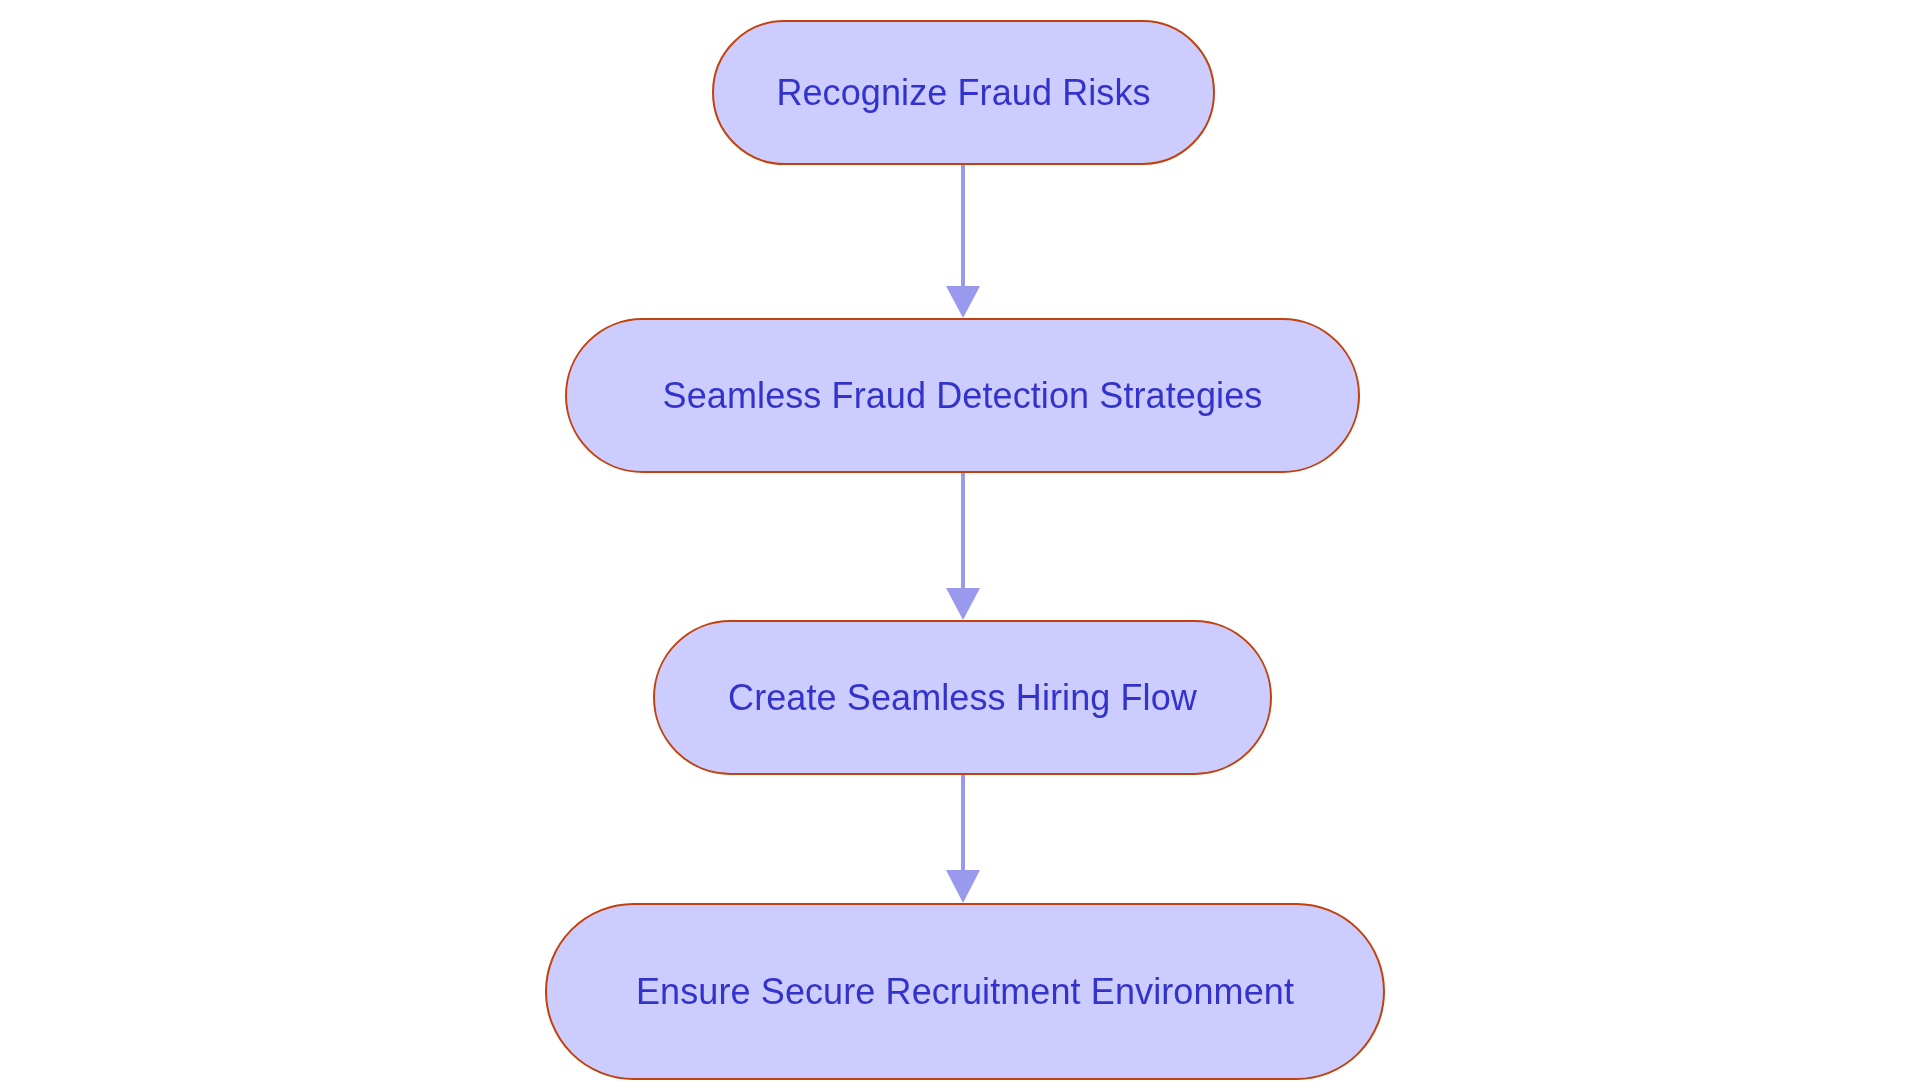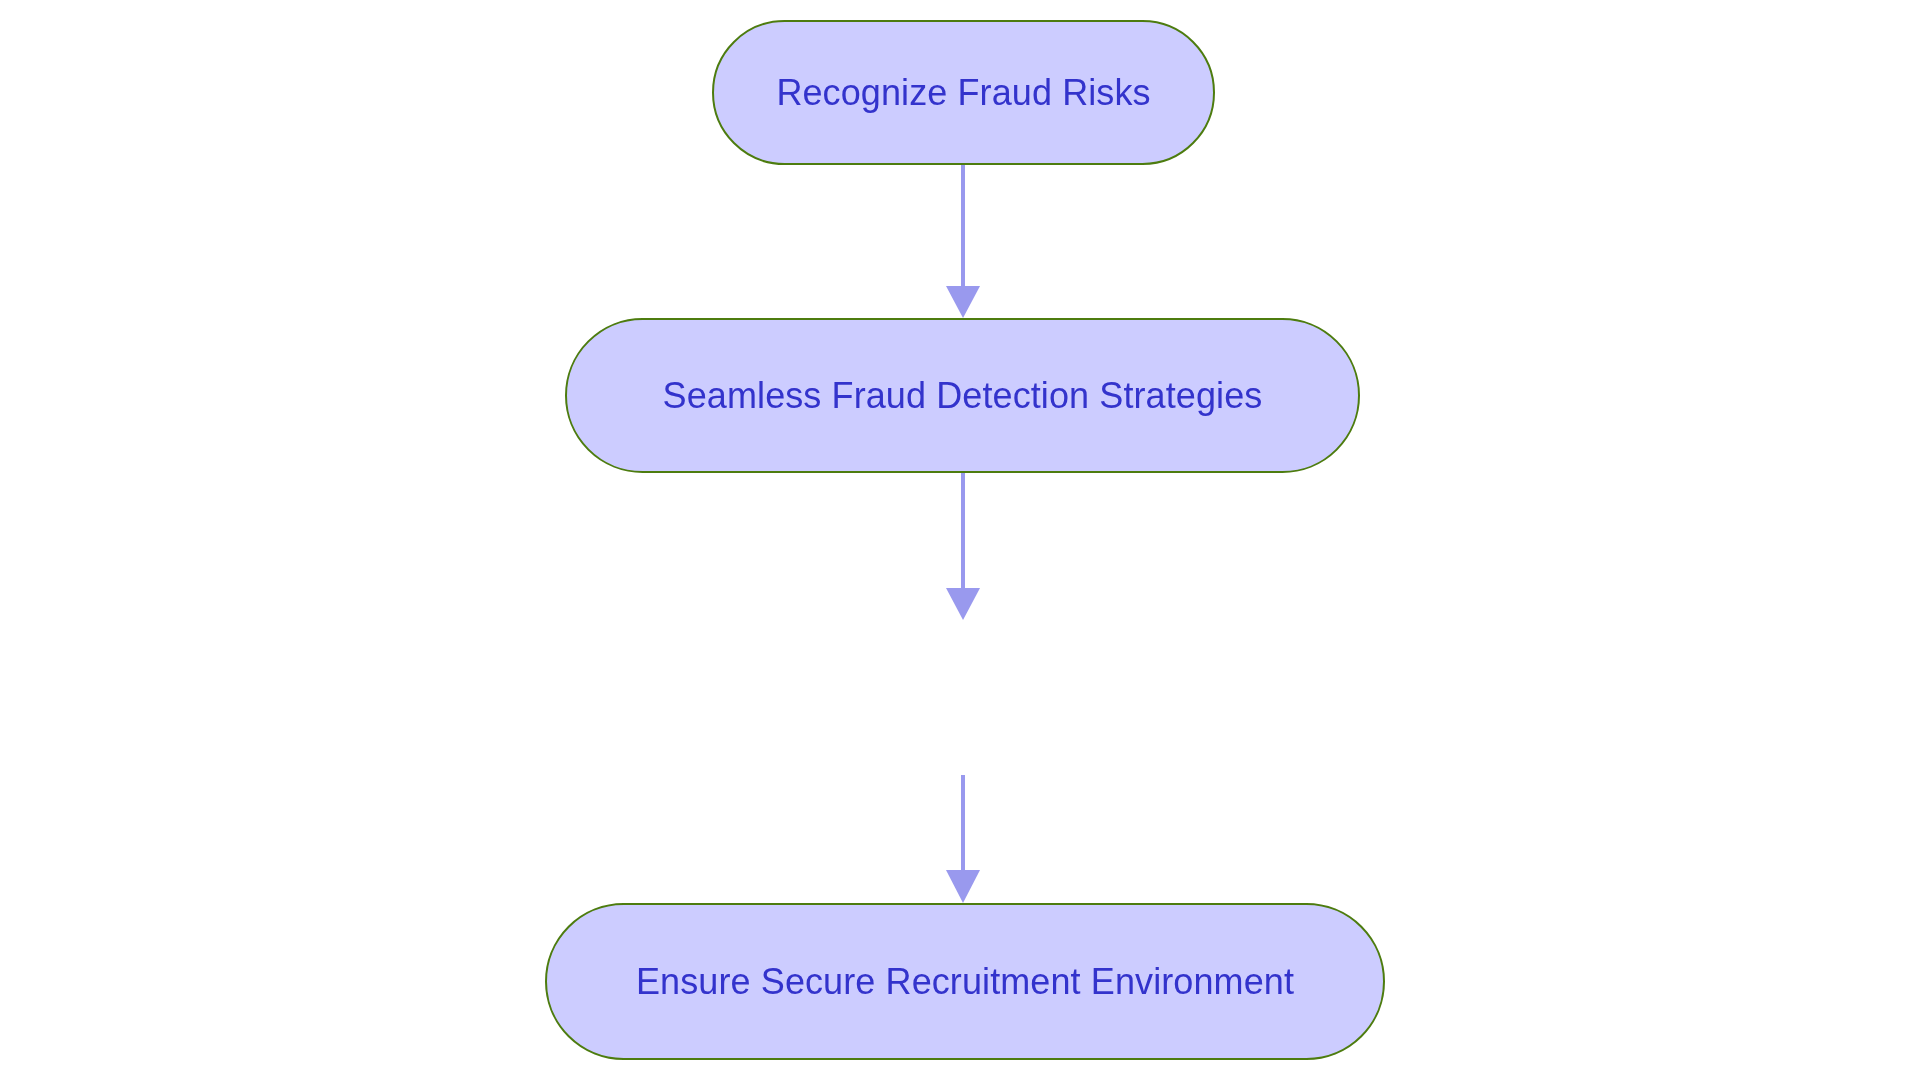--- a/index.html
+++ b/index.html
@@ -23,41 +23,41 @@
   }
 
   
   .node {
     position: absolute;
     box-sizing: border-box;
     display: flex;
     align-items: center;
     justify-content: center;
     background: #ccccff;
-    border: 2px solid #4d7c0f;
+    border: 2px solid #c2410c;
     border-radius: 999px;
     text-align: center;
     white-space: nowrap;
   }
   .node-label {
     font-family: "Liberation Sans", sans-serif;
     font-size: 36px;
     font-weight: 400;
     line-height: 1.15;
     color: #3333cc;
     letter-spacing: 0.1px;
     padding: 0 28px;
     user-select: none;
   }
 
   
   #node-0 { left: 712px; top: 20px;  width: 503px; height: 145px; }
   #node-1 { left: 565px; top: 318px; width: 795px; height: 155px; }
   #node-2 { left: 653px; top: 620px; width: 619px; height: 155px; }
-  #node-3 { left: 545px; top: 903px; width: 840px; height: 157px; }
+  #node-3 { left: 545px; top: 903px; width: 840px; height: 177px; }
 
   
   .connector {
     position: absolute;
     left: 0;
     top: 0;
     width: 1920px;
     height: 1083px;
     pointer-events: none;
     overflow: visible;
@@ -96,18 +96,21 @@
   </svg>
 
   <div class="node" id="node-0">
     <span class="node-label">Recognize Fraud Risks</span>
   </div>
 
   <div class="node" id="node-1">
     <span class="node-label">Seamless Fraud Detection Strategies</span>
   </div>
 
+  <div class="node" id="node-2">
+    <span class="node-label">Create Seamless Hiring Flow</span>
+  </div>
 
   <div class="node" id="node-3">
     <span class="node-label">Ensure Secure Recruitment Environment</span>
   </div>
 
 </div>
 
 </body></html>

